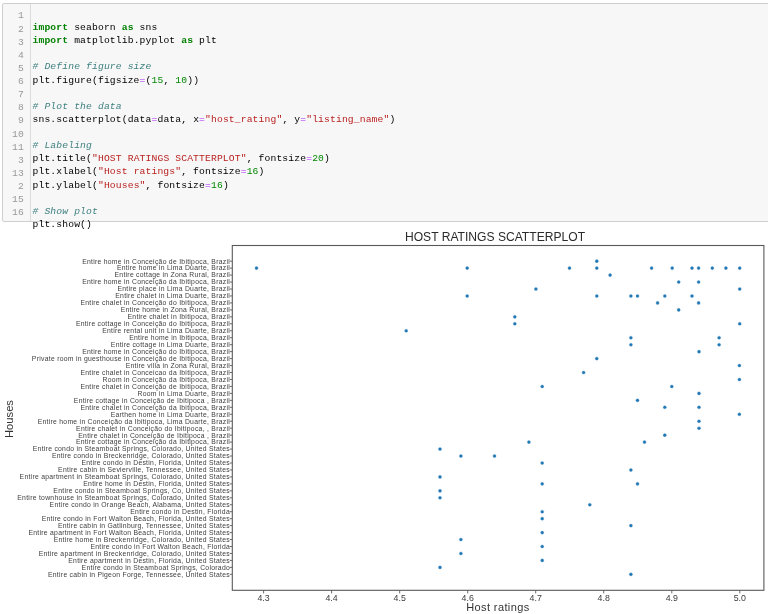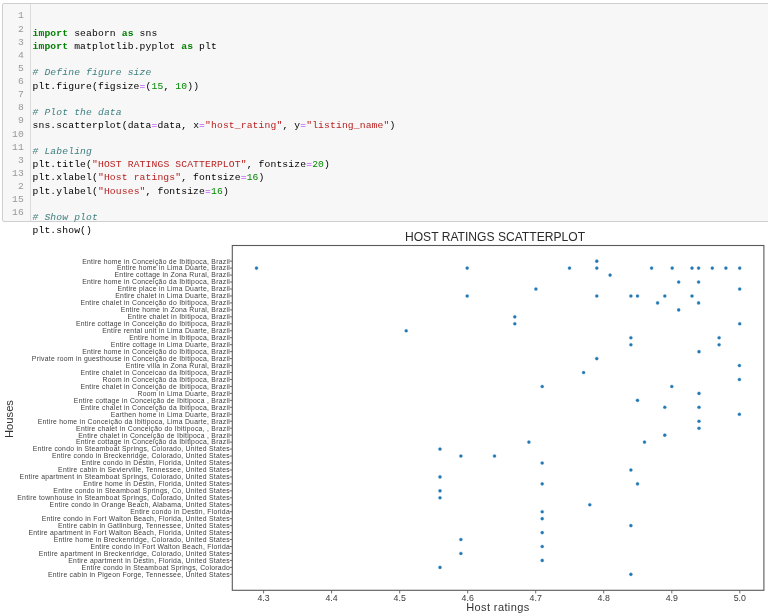--- a/index.html
+++ b/index.html
@@ -1,20 +1,20 @@
 <!DOCTYPE html>
 <html><head>
 <meta charset="utf-8">
 <style>
 html,body{margin:0;padding:0;background:#fff;}
 body{width:768px;height:614px;position:relative;overflow:hidden;font-family:"Liberation Sans",sans-serif;}
 #codeblock{position:absolute;left:2px;top:3px;width:768px;height:219px;background:#f7f7f7;border:1px solid #cfcfcf;border-radius:2px;box-sizing:border-box;}
 #gutter{position:absolute;left:0;top:0;width:27px;height:100%;border-right:1px solid #dcdcdc;}
 #nums{position:absolute;right:6px;top:5.4px;text-align:right;color:#999;font-family:"Liberation Mono",monospace;font-size:9.7px;letter-spacing:0.135px;line-height:13.13px;}
-#codelines{position:absolute;left:29.5px;top:23px;font-family:"Liberation Mono",monospace;font-size:9.7px;letter-spacing:0.135px;line-height:13.13px;color:#000;white-space:pre;}
+#codelines{position:absolute;left:29.5px;top:17px;font-family:"Liberation Mono",monospace;font-size:9.7px;letter-spacing:0.135px;line-height:13.13px;color:#000;white-space:pre;}
 .cl{height:13.13px;}
 .k{color:#008000;font-weight:bold;}
 .c{color:#408080;}
 .s{color:#BA2121;}
 .n{color:#088800;color:#008800;}
 .o{color:#AA22FF;}
 svg text{font-family:"Liberation Sans",sans-serif;}
 </style>
 </head>
 <body>

